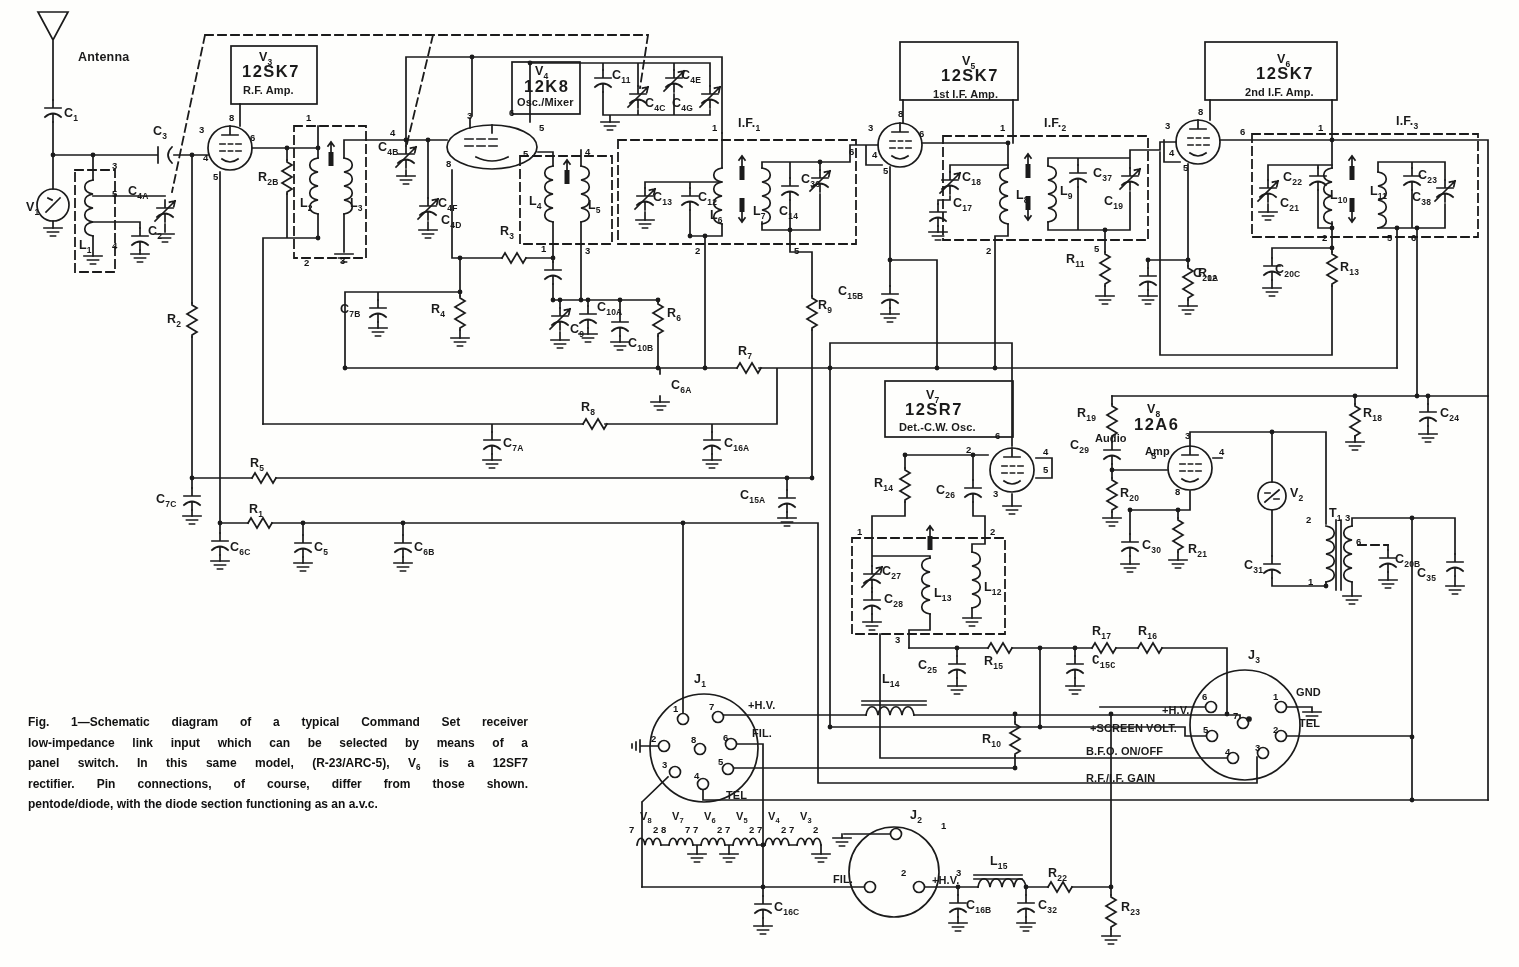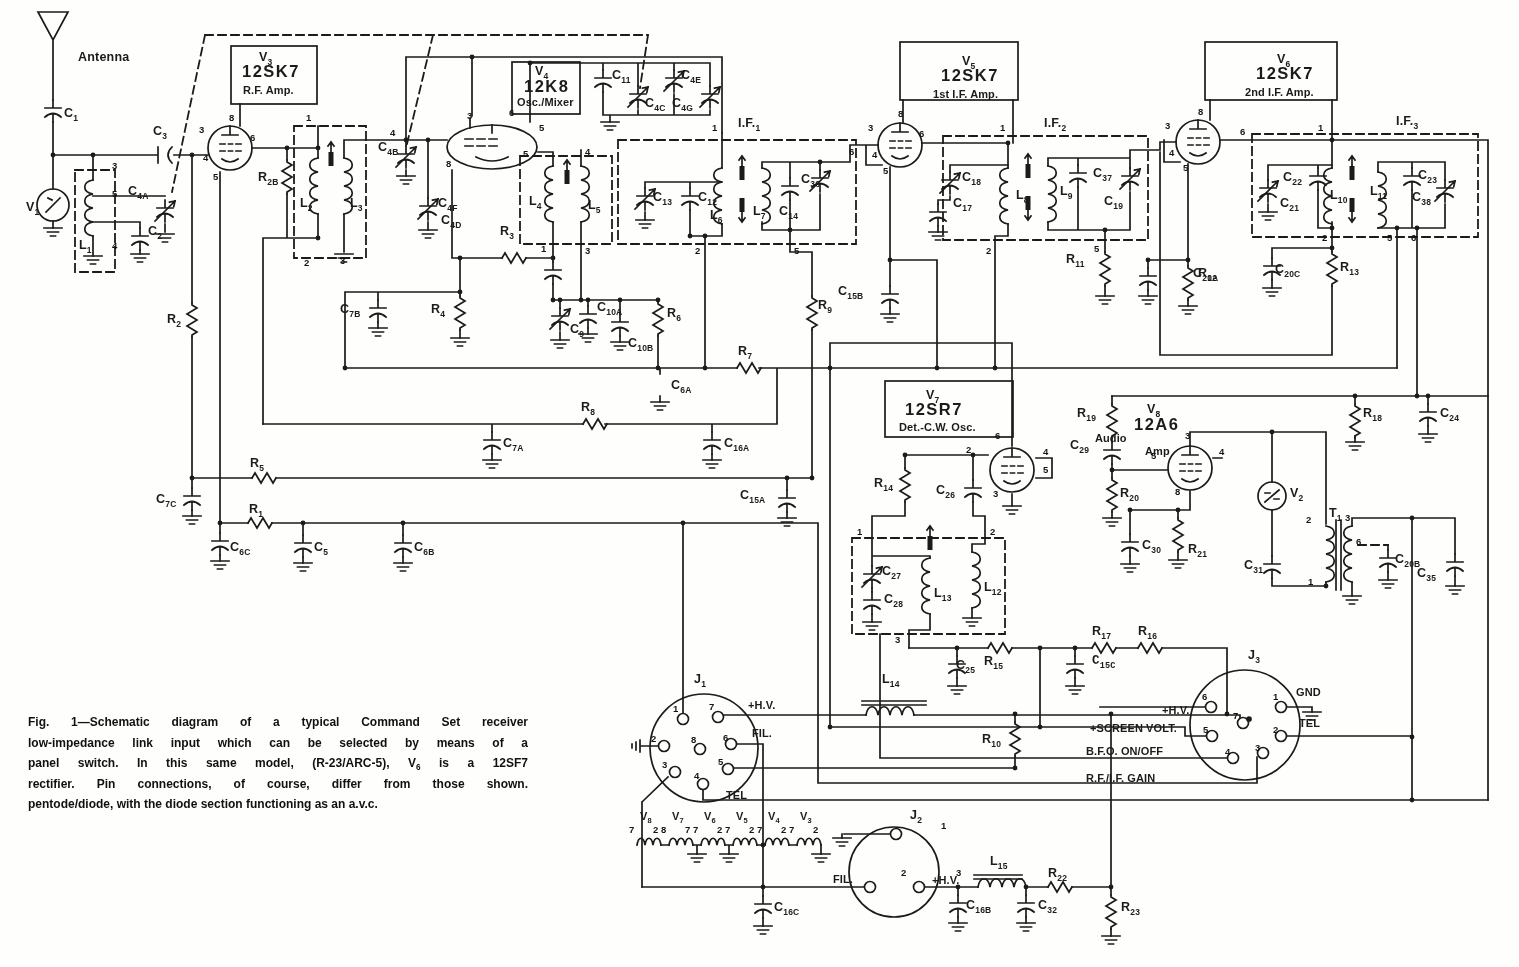--- a/index.html
+++ b/index.html
@@ -586,21 +586,21 @@
       <div class="lbl big" style="left: 1134px; top: 415px;">12A6</div>
       <div class="lbl small" style="left: 1095px; top: 432px;">Audio</div>
       <div class="lbl small" style="left: 1145px; top: 445px;">Amp</div>
       <div class="lbl " style="left: 1070px; top: 438px;">C<sub>29</sub></div>
       <div class="lbl " style="left: 1120px; top: 486px;">R<sub>20</sub></div>
       <div class="lbl " style="left: 1142px; top: 538px; text-align: right;">C<sub>30</sub></div>
       <div class="lbl " style="left: 1188px; top: 542px;">R<sub>21</sub></div>
       <div class="lbl " style="left: 1092px; top: 624px;">R<sub>17</sub></div>
       <div class="lbl " style="left: 1138px; top: 624px;">R<sub>16</sub></div>
       <div class="lbl " style="left: 984px; top: 654px;">R<sub>15</sub></div>
-      <div class="lbl " style="left: 956px; top: 658px;">C<sub>25</sub></div>
+      <div class="lbl " style="left: 918px; top: 658px;">C<sub>25</sub></div>
       <div class="lbl " style="left: 1092px; top: 654px; font-family: Liberation Mono, monospace;">C<sub>15C</sub></div>
       <div class="lbl " style="left: 882px; top: 672px;">L<sub>14</sub></div>
       <div class="lbl " style="left: 982px; top: 732px;">R<sub>10</sub></div>
       <div class="lbl " style="left: 694px; top: 672px;">J<sub>1</sub></div>
       <div class="lbl small" style="left: 748px; top: 699px;">+H.V.</div>
       <div class="lbl small" style="left: 752px; top: 727px;">FIL.</div>
       <div class="lbl small" style="left: 726px; top: 789px;">TEL</div>
       <div class="lbl " style="left: 1248px; top: 648px;">J<sub>3</sub></div>
       <div class="lbl small" style="left: 1296px; top: 686px;">GND</div>
       <div class="lbl small" style="left: 1299px; top: 717px;">TEL</div>

